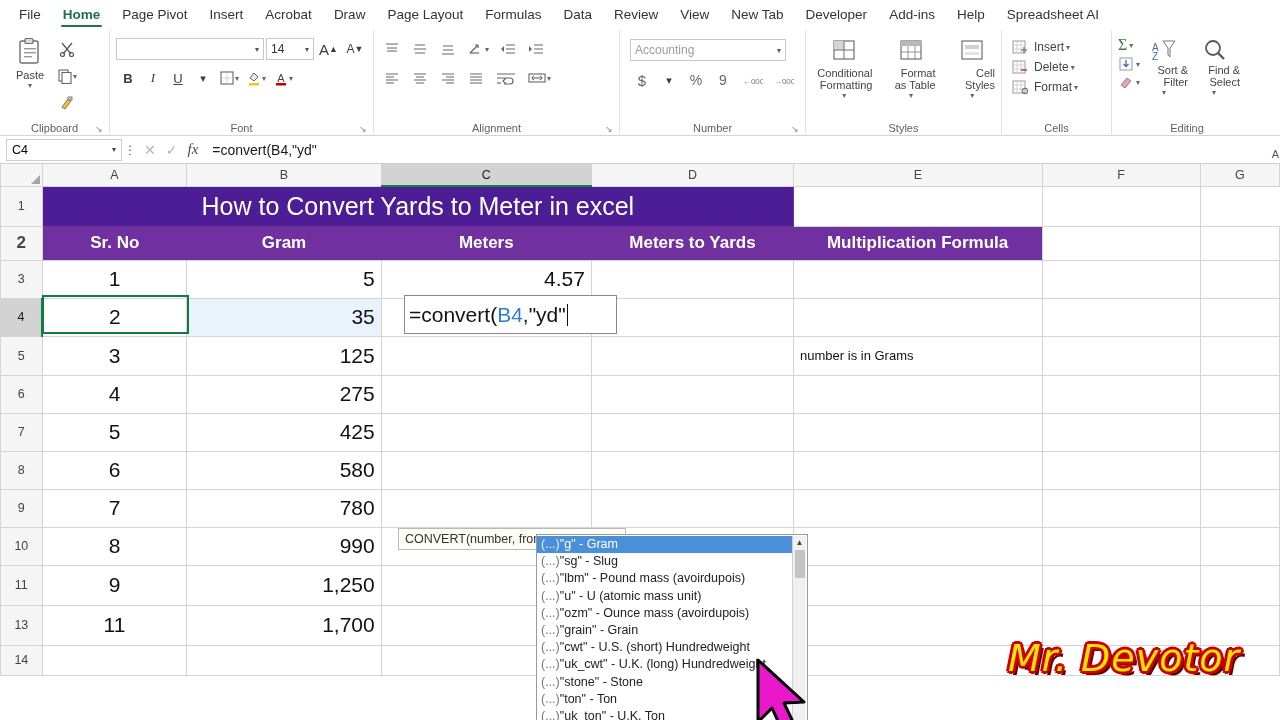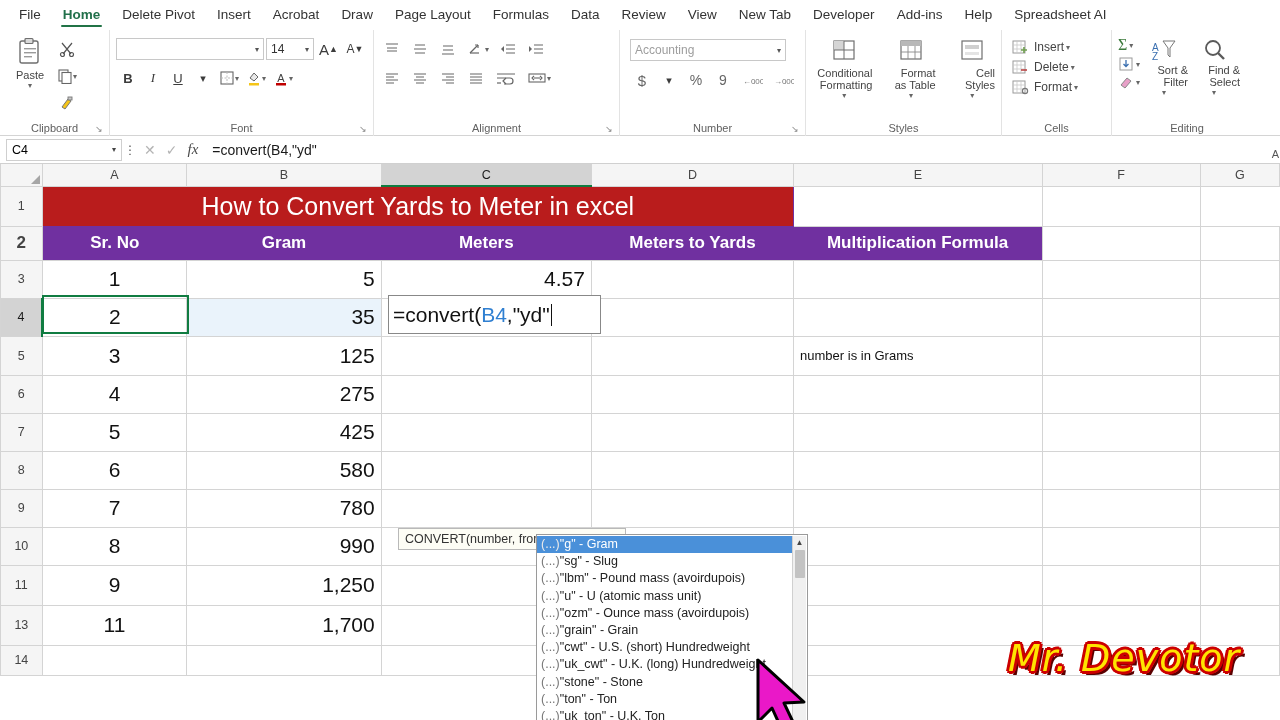--- a/index.html
+++ b/index.html
@@ -272,21 +272,21 @@
   }
 </style>
 </head>
 <body>
 
 <div id="app">
 
   <div class="menubar">
     <div class="tab">File</div>
     <div class="tab active">Home</div>
-    <div class="tab">Delete Pivot</div>
+    <div class="tab">Page Pivot</div>
     <div class="tab">Insert</div>
     <div class="tab">Acrobat</div>
     <div class="tab">Draw</div>
     <div class="tab">Page Layout</div>
     <div class="tab">Formulas</div>
     <div class="tab">Data</div>
     <div class="tab">Review</div>
     <div class="tab">View</div>
     <div class="tab">New Tab</div>
     <div class="tab">Developer</div>
@@ -641,21 +641,21 @@
         <th class="colhead">B</th>
         <th class="colhead sel">C</th>
         <th class="colhead">D</th>
         <th class="colhead">E</th>
         <th class="colhead">F</th>
         <th class="colhead">G</th>
       </tr>
 
       <tr style="height:40px">
         <td class="rowhead">1</td>
-        <td class="r-title" colspan="4" style="background:#b91c1c;color:#fff;font-size:25px;text-align:center;border:1px solid #7030A0">How to Convert Yards to Meter in excel</td>
+        <td class="r-title" colspan="4" style="background:#4c1d95;color:#fff;font-size:25px;text-align:center;border:1px solid #7030A0">How to Convert Yards to Meter in excel</td>
         <td class="cell"></td>
         <td class="cell"></td>
       </tr>
 
       <tr class="r-hdr" style="height:34px">
         <td class="rowhead" style="background:#f5f5f5;color:#444;border:1px solid #d4d4d4">2</td>
         <td>Sr. No</td>
         <td>Gram</td>
         <td>Meters</td>
         <td>Meters to Yards</td>
@@ -783,21 +783,21 @@
         <td class="cell"></td>
         <td class="cell"></td>
         <td class="cell"></td>
         <td class="cell"></td>
       </tr>
     </tbody>
       </table>
 
     <div class="selcell" style="left:42px; top:131px; width:147px; height:39px; border-color:#107c41;"></div>
 
-    <div class="edit-cell" style="left:388px; top:131px; height:39px; min-width:213px;">
+    <div class="edit-cell" style="left:404px; top:131px; height:39px; min-width:213px;">
       <span>=convert(</span>
         <span class="blue">B4</span>
         <span>,"yd"</span>
         <span class="caretbar"></span>
     </div>
 
     <div class="screentip" style="left:398px; top:364px;">
       <span>CONVERT(number, from_unit, to_unit)</span>
     </div>
 

